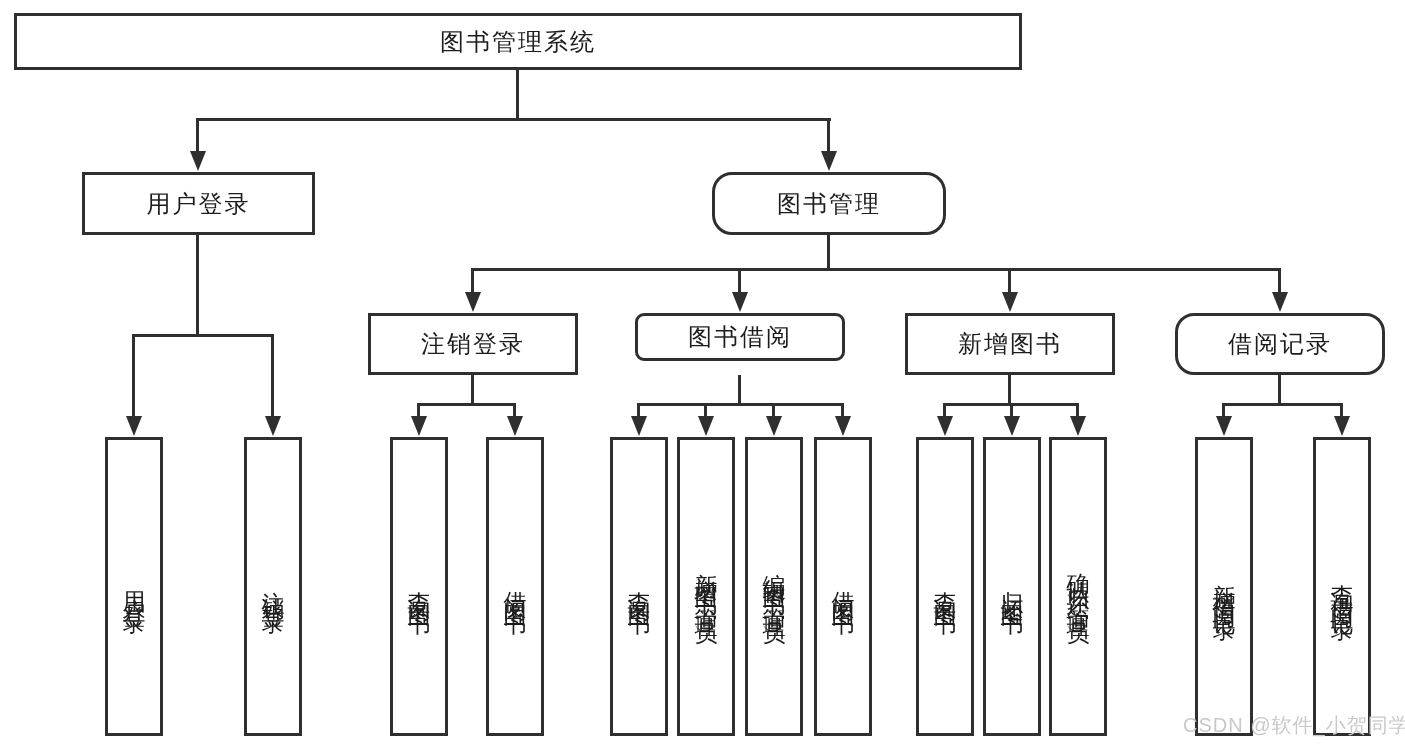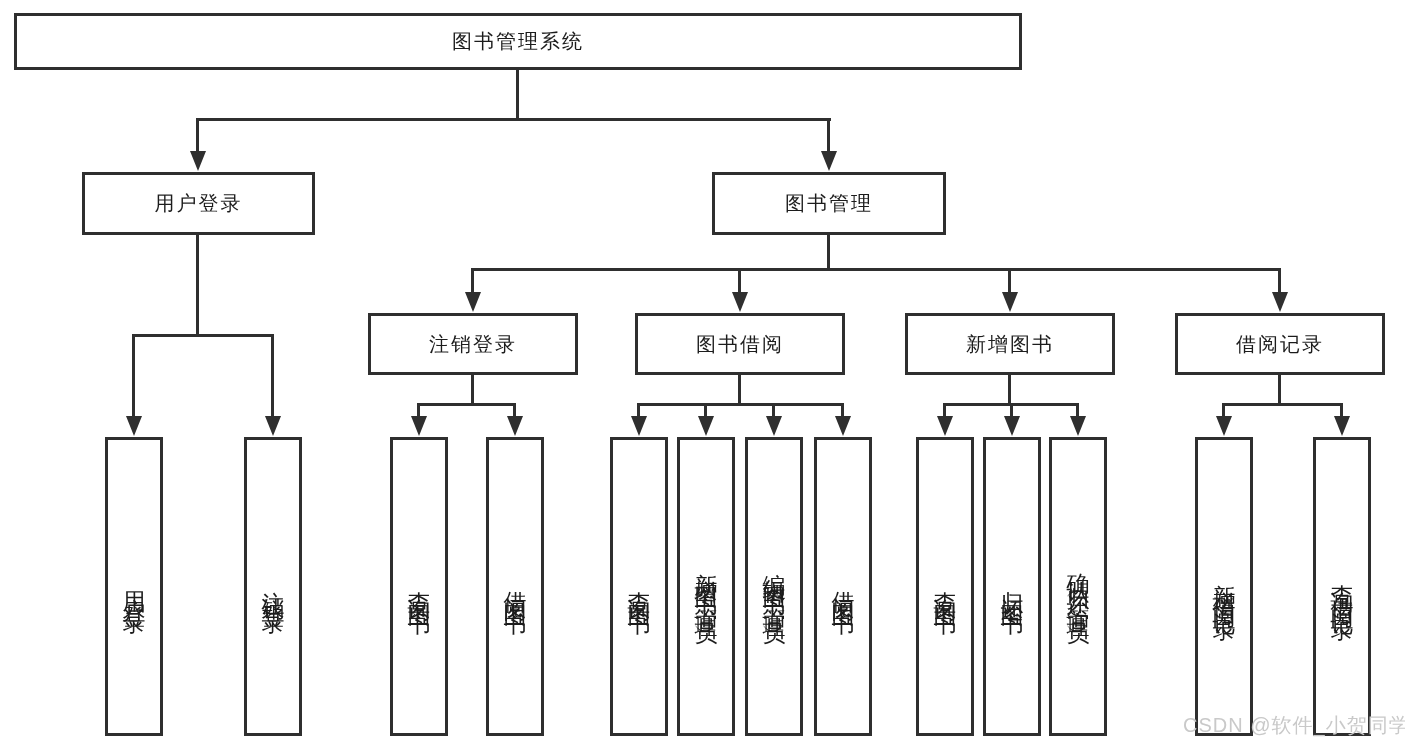--- a/index.html
+++ b/index.html
@@ -15,21 +15,21 @@
     position: absolute;
     background: #ffffff;
     border: 3px solid #2f2f2f;
     box-sizing: border-box;
     display: flex;
     align-items: center;
     justify-content: center;
     color: #1c1c1c;
   }
   .hlabel {
-    font-size: 20px;
+    font-size: 24px;
     letter-spacing: 2px;
     white-space: nowrap;
   }
   .vtext {
     writing-mode: vertical-rl;
     font-size: 23px;
     letter-spacing: 7px;
     line-height: 1;
     color: #1c1c1c;
   }
@@ -58,34 +58,34 @@
 
 <div id="stage">
 
   <div class="box" style="left:14px; top:13px; width:1008px; height:57px;">
     <span class="hlabel">图书管理系统</span>
   </div>
 
   <div class="box" style="left:82px; top:172px; width:233px; height:63px;">
     <span class="hlabel">用户登录</span>
   </div>
-  <div class="box" style="left:712px; top:172px; width:234px; height:63px;">
+  <div class="box" style="left:712px; top:172px; width:234px; height:63px;border-radius:20px;">
     <span class="hlabel">图书管理</span>
   </div>
 
   <div class="box" style="left:368px; top:313px; width:210px; height:62px;">
     <span class="hlabel">注销登录</span>
   </div>
-  <div class="box" style="left:635px; top:313px; width:210px; height:62px;">
+  <div class="box" style="left:635px; top:313px; width:210px; height:48px;border-radius:9px;">
     <span class="hlabel">图书借阅</span>
   </div>
   <div class="box" style="left:905px; top:313px; width:210px; height:62px;">
     <span class="hlabel">新增图书</span>
   </div>
-  <div class="box" style="left:1175px; top:313px; width:210px; height:62px;">
+  <div class="box" style="left:1175px; top:313px; width:210px; height:62px;border-radius:19px;">
     <span class="hlabel">借阅记录</span>
   </div>
 
   <div class="box" style="left:105px; top:437px; width:58px; height:299px;">
     <span class="vtext">用户登录</span>
   </div>
   <div class="box" style="left:244px; top:437px; width:58px; height:299px;">
     <span class="vtext">注销登录</span>
   </div>
 

